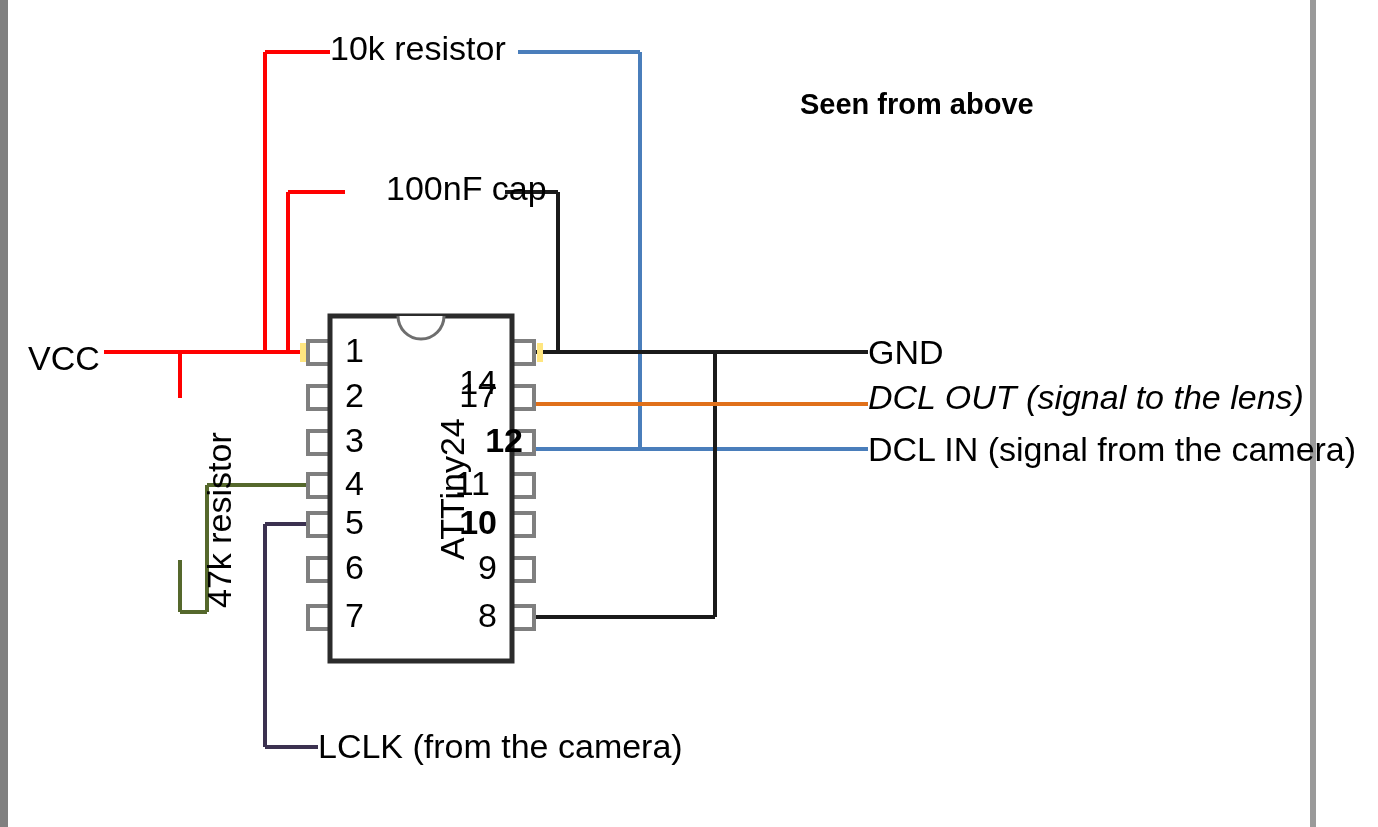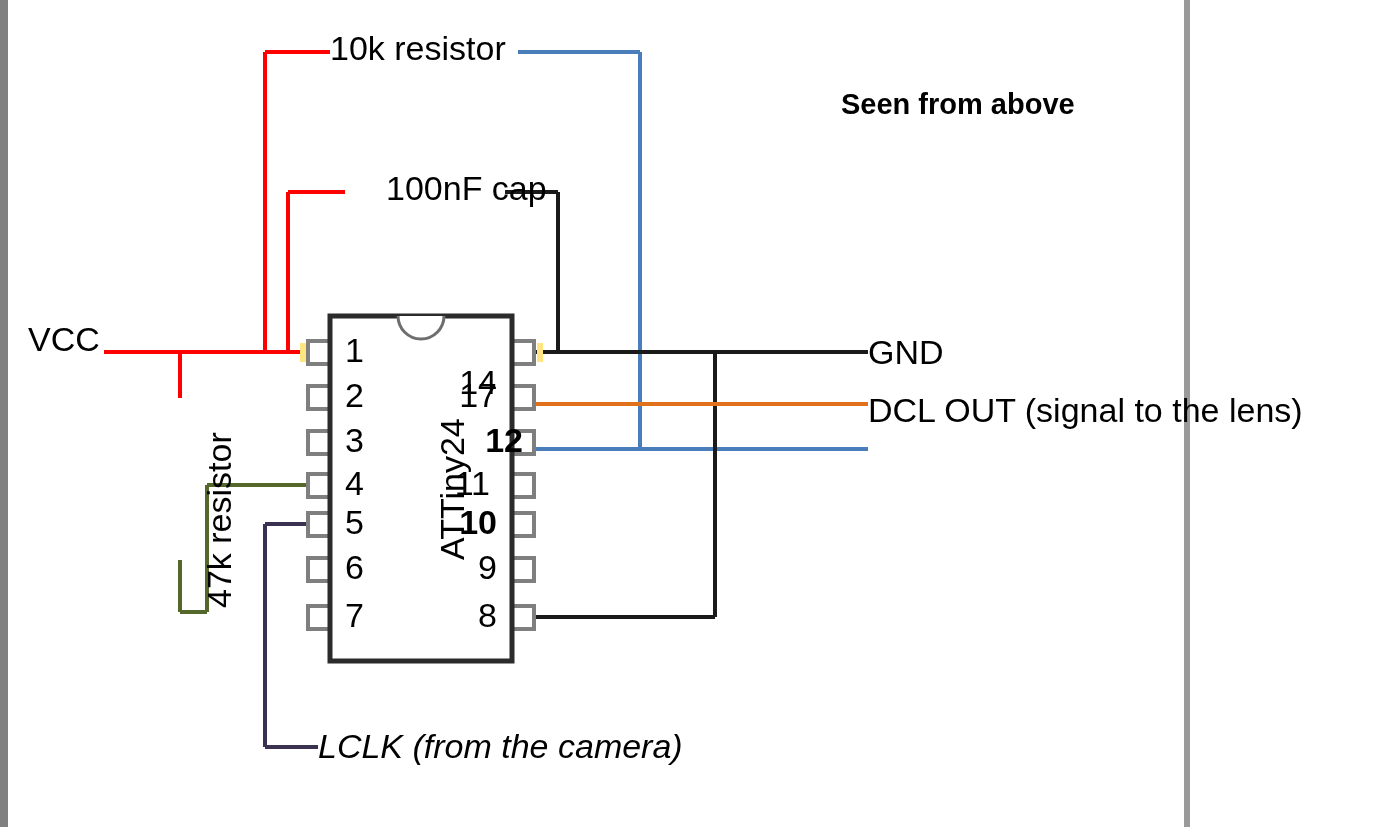--- a/index.html
+++ b/index.html
@@ -1,27 +1,27 @@
 <!DOCTYPE html>
 <html><head>
 <meta charset="utf-8">
 <style>
   html,body{margin:0;padding:0;background:#ffffff;}
   body{
     width:1378px;height:827px;overflow:hidden;position:relative;
     font-family:"Liberation Sans","DejaVu Sans",sans-serif;
     color:#000000;
   }
-  #canvas{position:absolute;left:0;top:0;width:1190px;height:827px;}
+  #canvas{position:absolute;left:0;top:0;width:1316px;height:827px;}
   .edge-left{position:absolute;left:0;top:0;width:8px;height:827px;background:#808080;}
   .edge-right{position:absolute;right:0;top:0;width:6px;height:827px;background:#9a9a9a;}
   svg.wires{position:absolute;left:0;top:0;width:1378px;height:827px;overflow:visible;}
   .lbl{position:absolute;white-space:nowrap;line-height:1;}
   .lbl-note{font-size:34px;}
-  .lbl-title{font-size:29px;font-weight:bold;margin-left:41px;}
+  .lbl-title{font-size:29px;font-weight:bold;}
   .lbl-pin{font-size:34px;}
   .lbl-rot{position:absolute;white-space:nowrap;font-size:34px;
            transform-origin:0 0;transform:rotate(-90deg);}
   .chip-name{position:absolute;white-space:nowrap;font-size:34px;
              transform-origin:0 0;transform:rotate(-90deg);}
 </style>
 </head>
 <body>
 
 <div id="canvas">
@@ -118,30 +118,31 @@
     </g>
 
   </svg>
 
   <div class="lbl lbl-note" style="left:330px;top:31px;">10k resistor</div>
 
   <div class="lbl lbl-note" style="left:345px;top:171px;margin-left:41px;">100nF cap</div>
 
   <div class="lbl lbl-title" style="left:800px;top:90px;">Seen from above</div>
 
-  <div class="lbl lbl-note" style="left:28px;top:322px;">VCC</div>
+  <div class="lbl lbl-note" style="left:28px;top:341px;">VCC</div>
 
   <div class="lbl-rot" style="left:200px;top:608px;">47k resistor</div>
 
   <div class="lbl lbl-note" style="left:868px;top:335px;">GND</div>
 
-  <div class="lbl lbl-note" style="left:868px;top:393px;">DCL OUT (signal to the lens)</div>
+  <div class="lbl lbl-note" style="left:868px;top:380px;font-style:italic;">DCL OUT (signal to the lens)</div>
 
+  <div class="lbl lbl-note" style="left:868px;top:432px;">DCL IN (signal from the camera)</div>
 
-  <div class="lbl lbl-note" style="left:318px;top:729px;font-style:italic;">LCLK (from the camera)</div>
+  <div class="lbl lbl-note" style="left:318px;top:729px;">LCLK (from the camera)</div>
 
   <div class="chip-name" style="left:433px;top:560px;">ATTiny24</div>
 
   <div id="pins-left">
       <div class="lbl lbl-pin" style="left: 345px; top: 333px;">1</div>
       <div class="lbl lbl-pin" style="left: 345px; top: 378px;">2</div>
       <div class="lbl lbl-pin" style="left: 345px; top: 423px;">3</div>
       <div class="lbl lbl-pin" style="left: 345px; top: 466px;">4</div>
       <div class="lbl lbl-pin" style="left: 345px; top: 505px;">5</div>
       <div class="lbl lbl-pin" style="left: 345px; top: 550px;">6</div>

